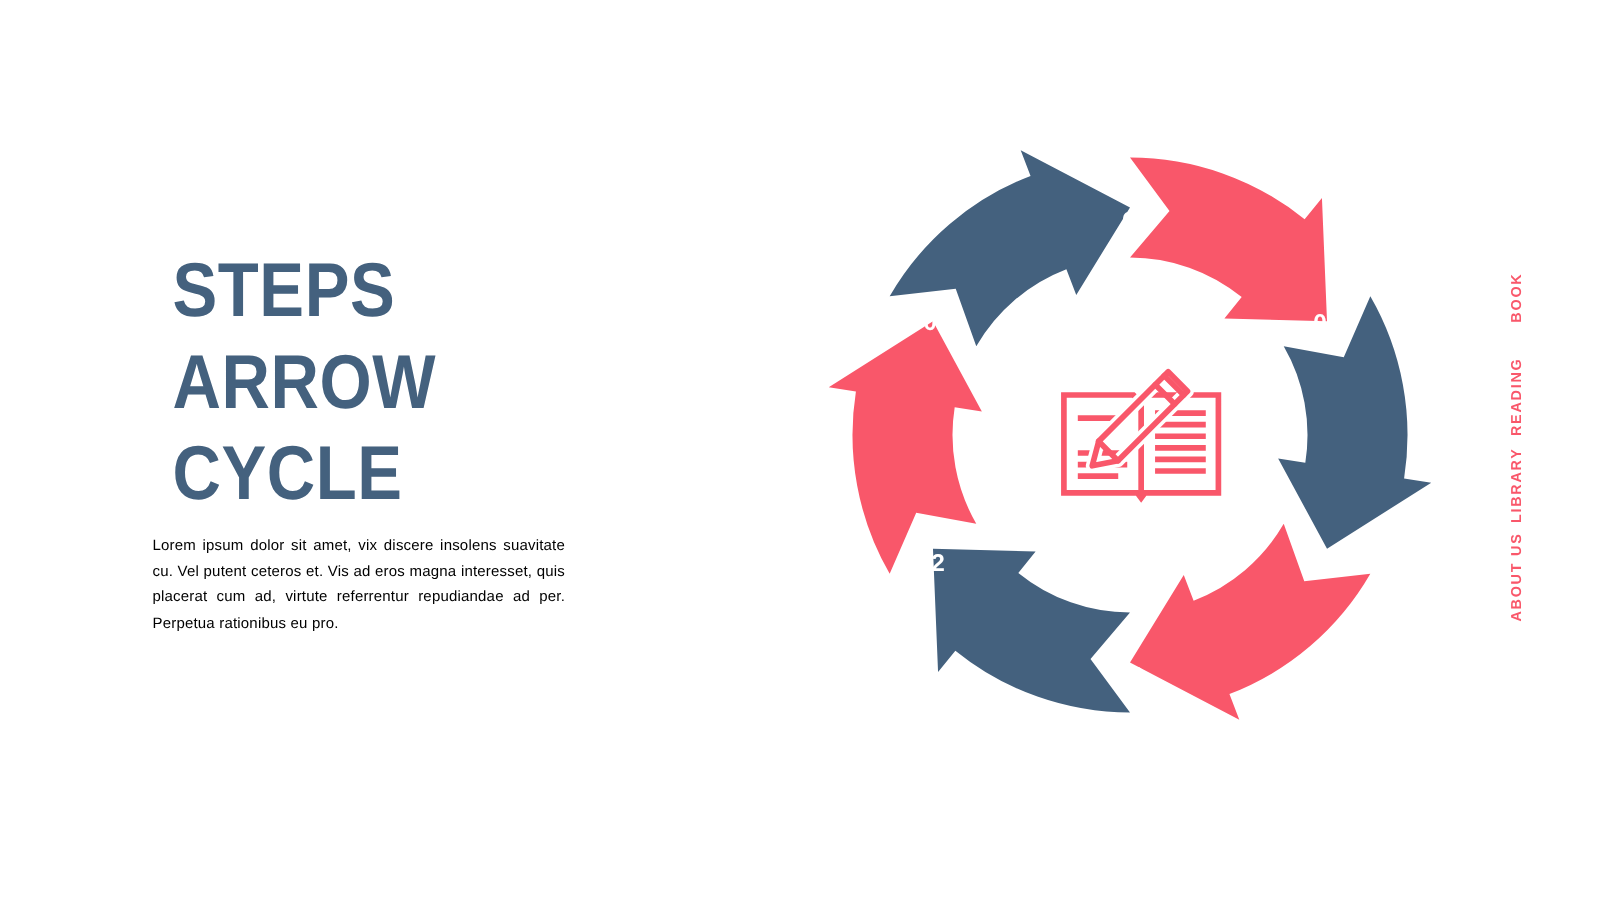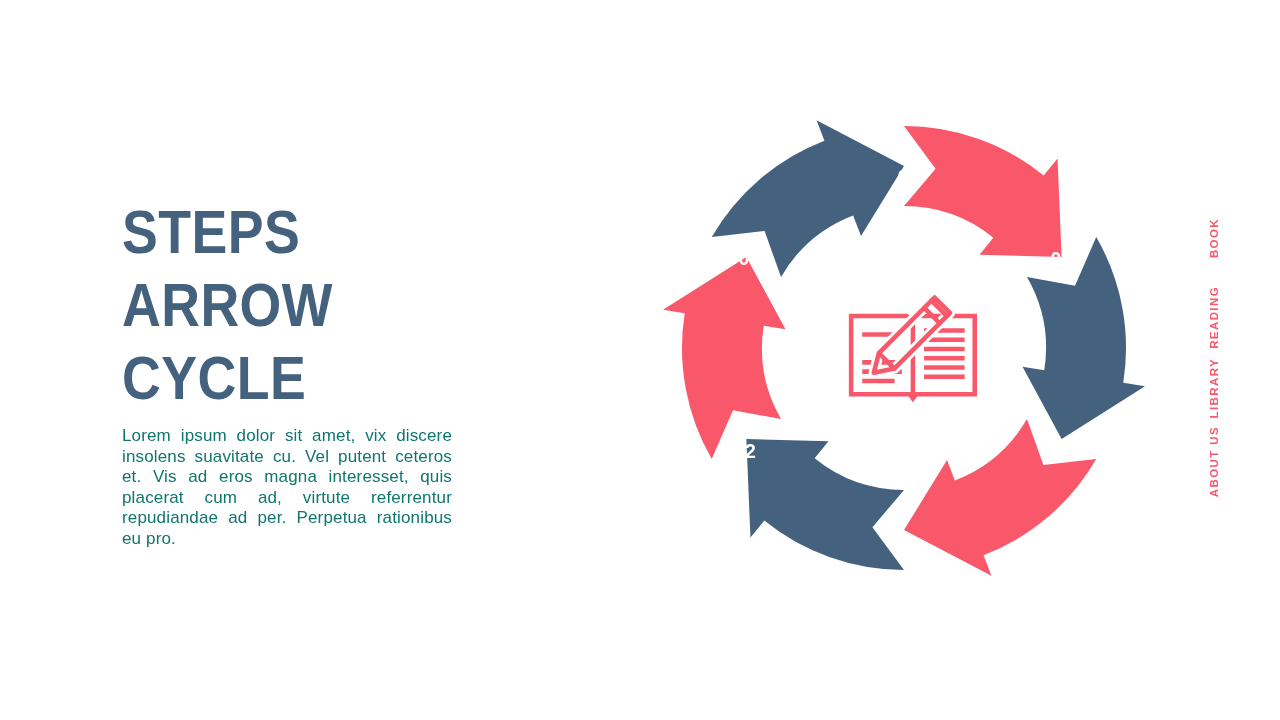--- a/index.html
+++ b/index.html
@@ -20,21 +20,21 @@
   .slide {
     position: relative;
     width: 1280px;
     height: 720px;
     background: #ffffff;
   }
 
   
   .left-panel {
     position: absolute;
-    left: 122px;
+    left: 138px;
     top: 196px;
     width: 360px;
   }
 
   .slide-title {
     font-family: "Liberation Sans Narrow", "Liberation Sans", sans-serif;
     font-size: 61px;
     line-height: 73px;
     font-weight: bold;
     letter-spacing: 0.5px;
@@ -43,23 +43,23 @@
     transform-origin: left top;
     white-space: pre-line;
   }
 
   .body-text {
     position: absolute;
     left: 122px;
     top: 426px;
     width: 330px;
     font-family: "Liberation Sans", sans-serif;
-    font-size: 17px;
+    font-size: 12px;
     line-height: 20.6px;
-    color: #0f766e;
+    color: #000000;
     text-align: justify;
     letter-spacing: 0.15px;
   }
 
   
   .vnav {
     position: absolute;
     right: 38px;
     top: 218px;
     width: 34px;

